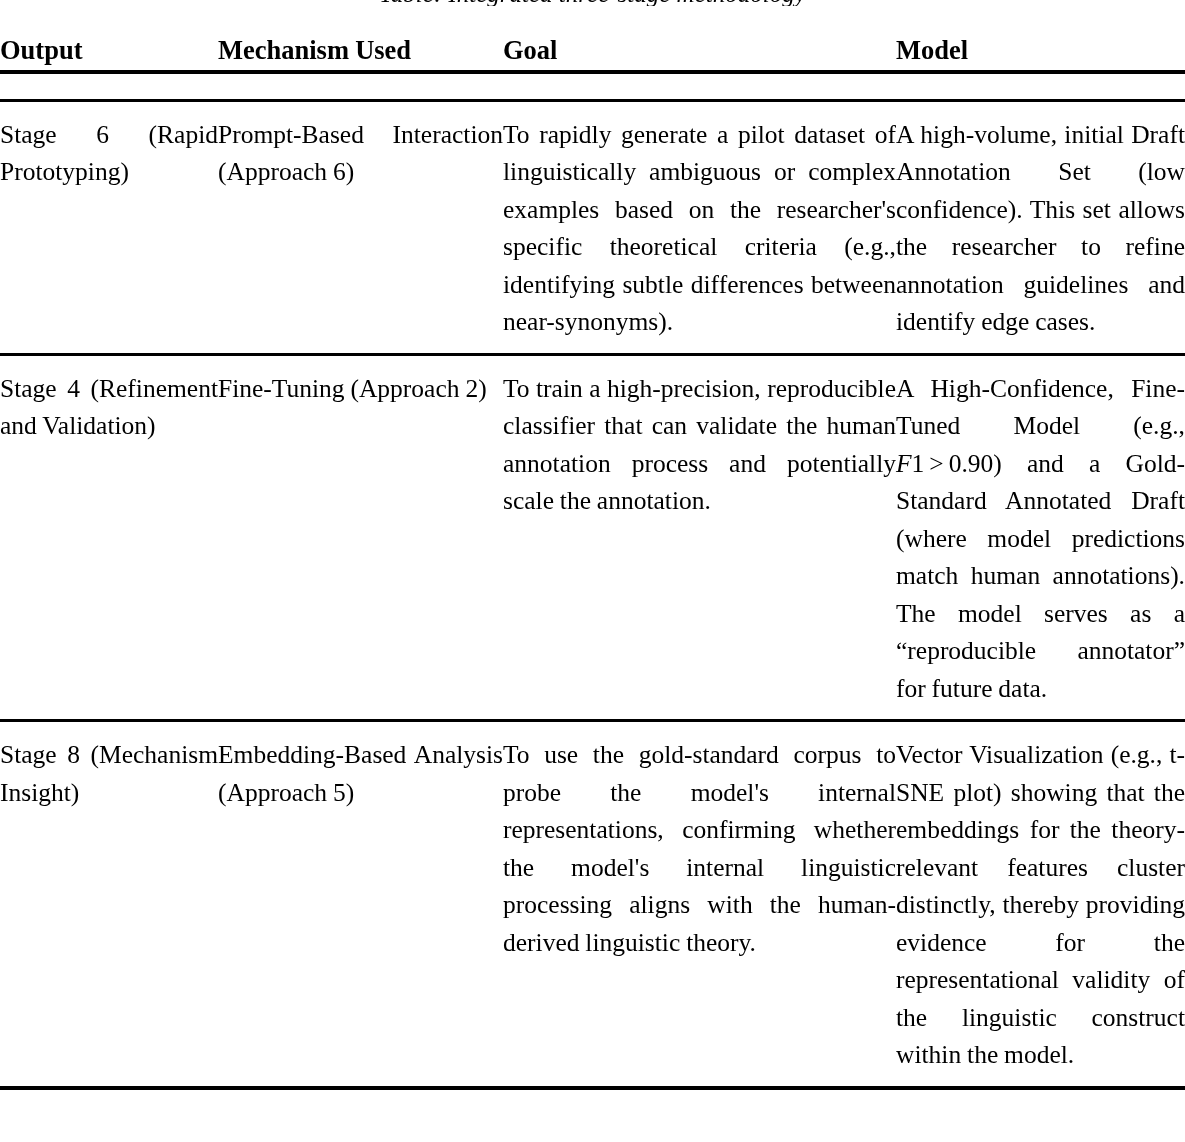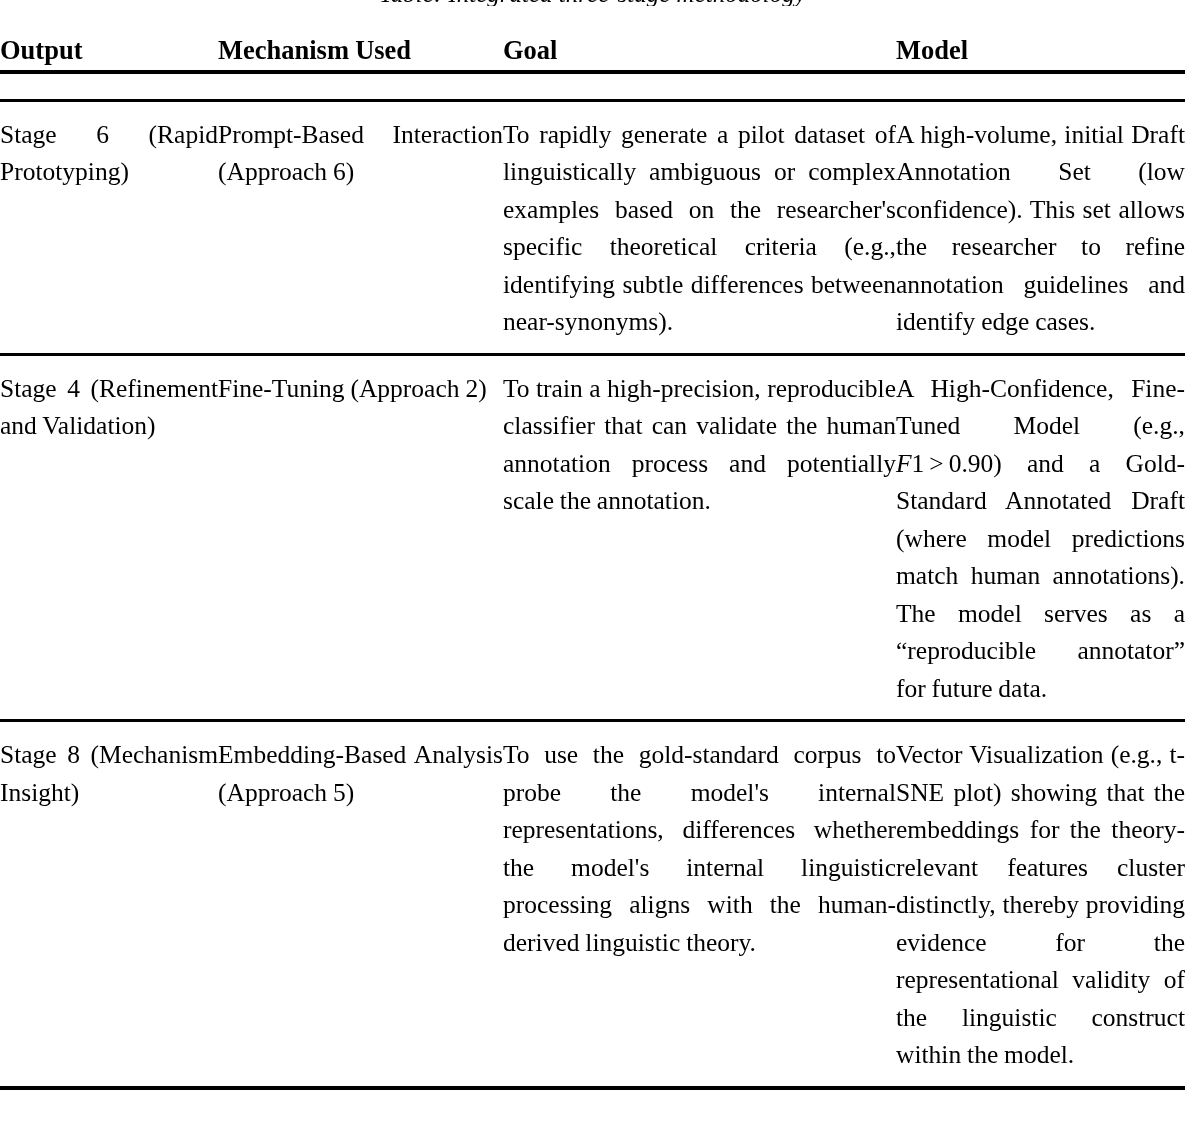--- a/index.html
+++ b/index.html
@@ -207,21 +207,21 @@
       </tr>
       <tr class="rulerow">
         <td colspan="4">
               <div class="sp-row-top"></div>
             </td>
       </tr>
 
       <tr>
         <td class="cellpad-stage">Stage 8 (Mechanism Insight)</td>
         <td class="cellpad-approach">Embedding-Based Analysis (Approach 5)</td>
-        <td class="cellpad-goal">To use the gold-standard corpus to probe the model's internal representations, differences whether the model's internal linguistic processing aligns with the human-derived linguistic theory.</td>
+        <td class="cellpad-goal">To use the gold-standard corpus to probe the model's internal representations, confirming whether the model's internal linguistic processing aligns with the human-derived linguistic theory.</td>
         <td class="cellpad-output">Vector Visualization (e.g., t-SNE plot) showing that the embeddings for the theory-relevant features cluster distinctly, thereby providing evidence for the representational validity of the linguistic construct within the model.</td>
       </tr>
 
       <tr class="rulerow">
         <td colspan="4">
               <div class="sp-row-bot"></div>
             </td>
       </tr>
       <tr class="rulerow">
         <td colspan="4">

